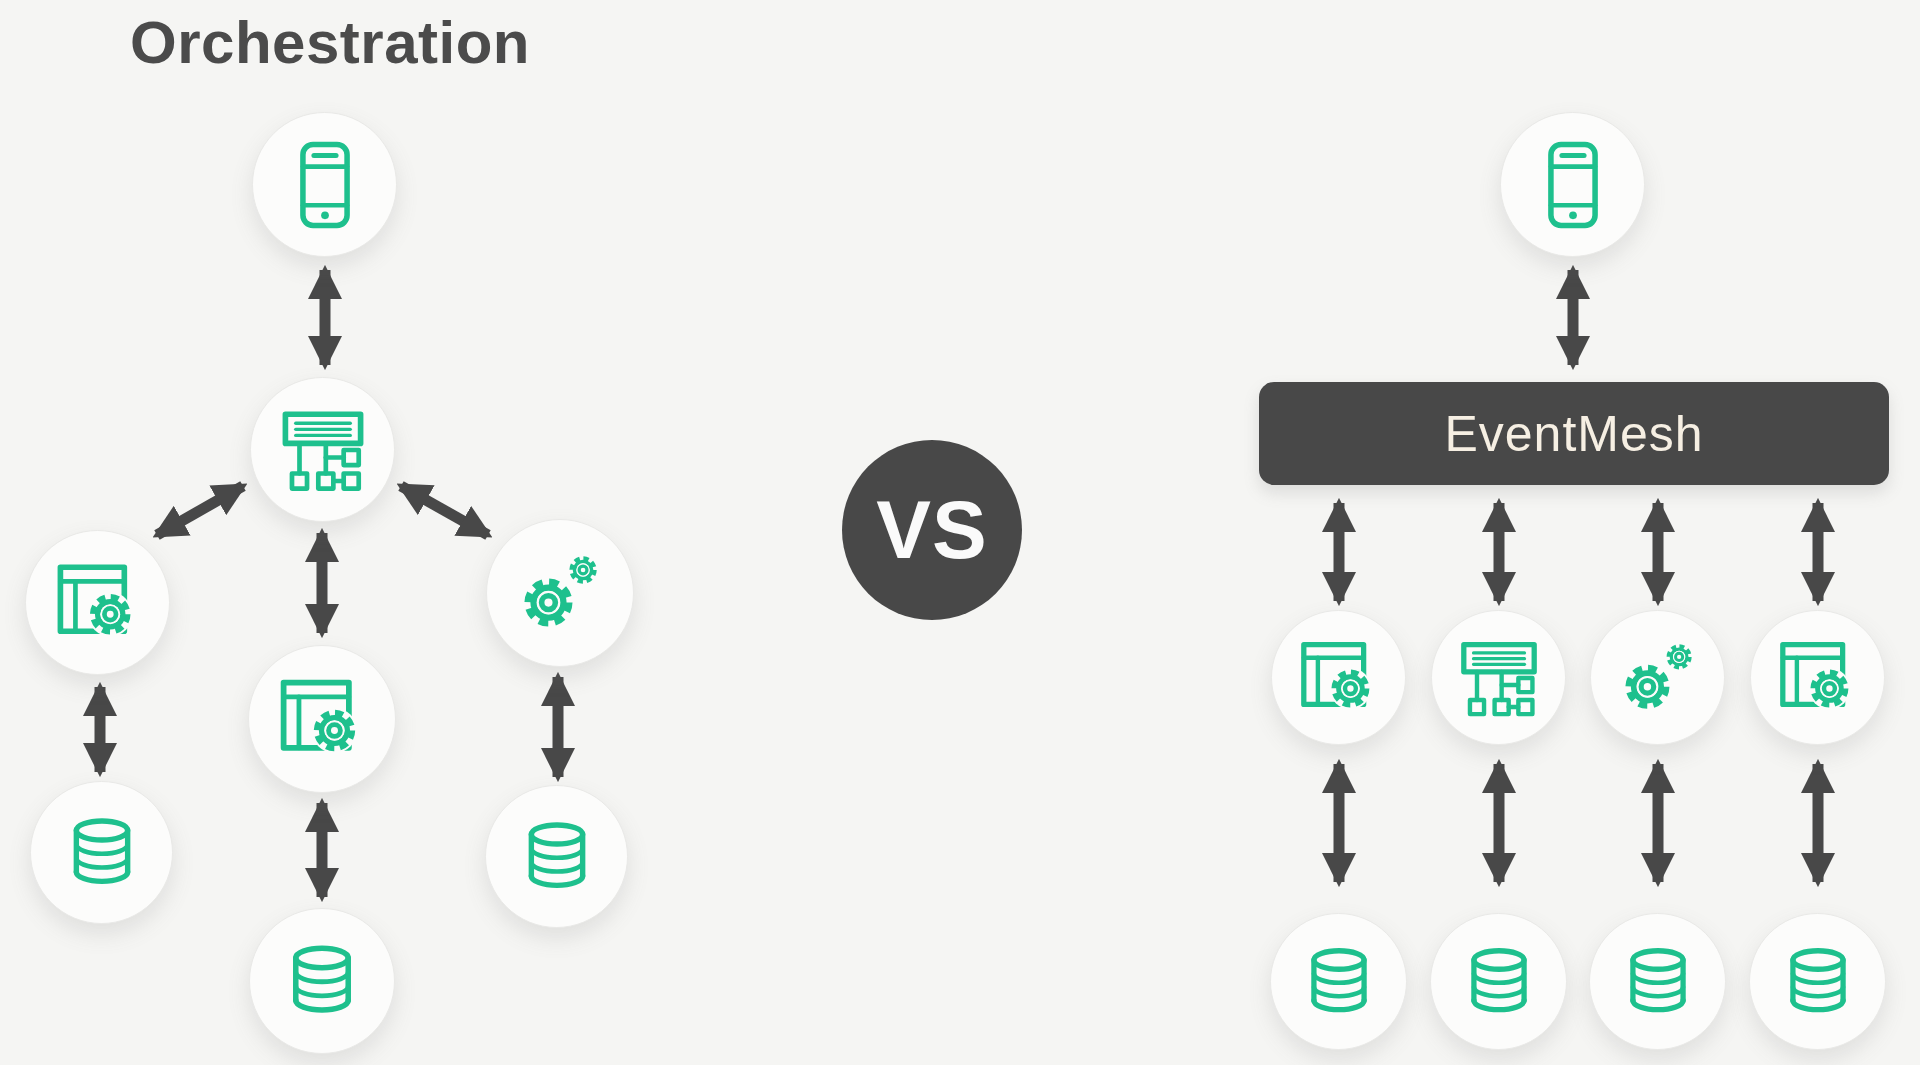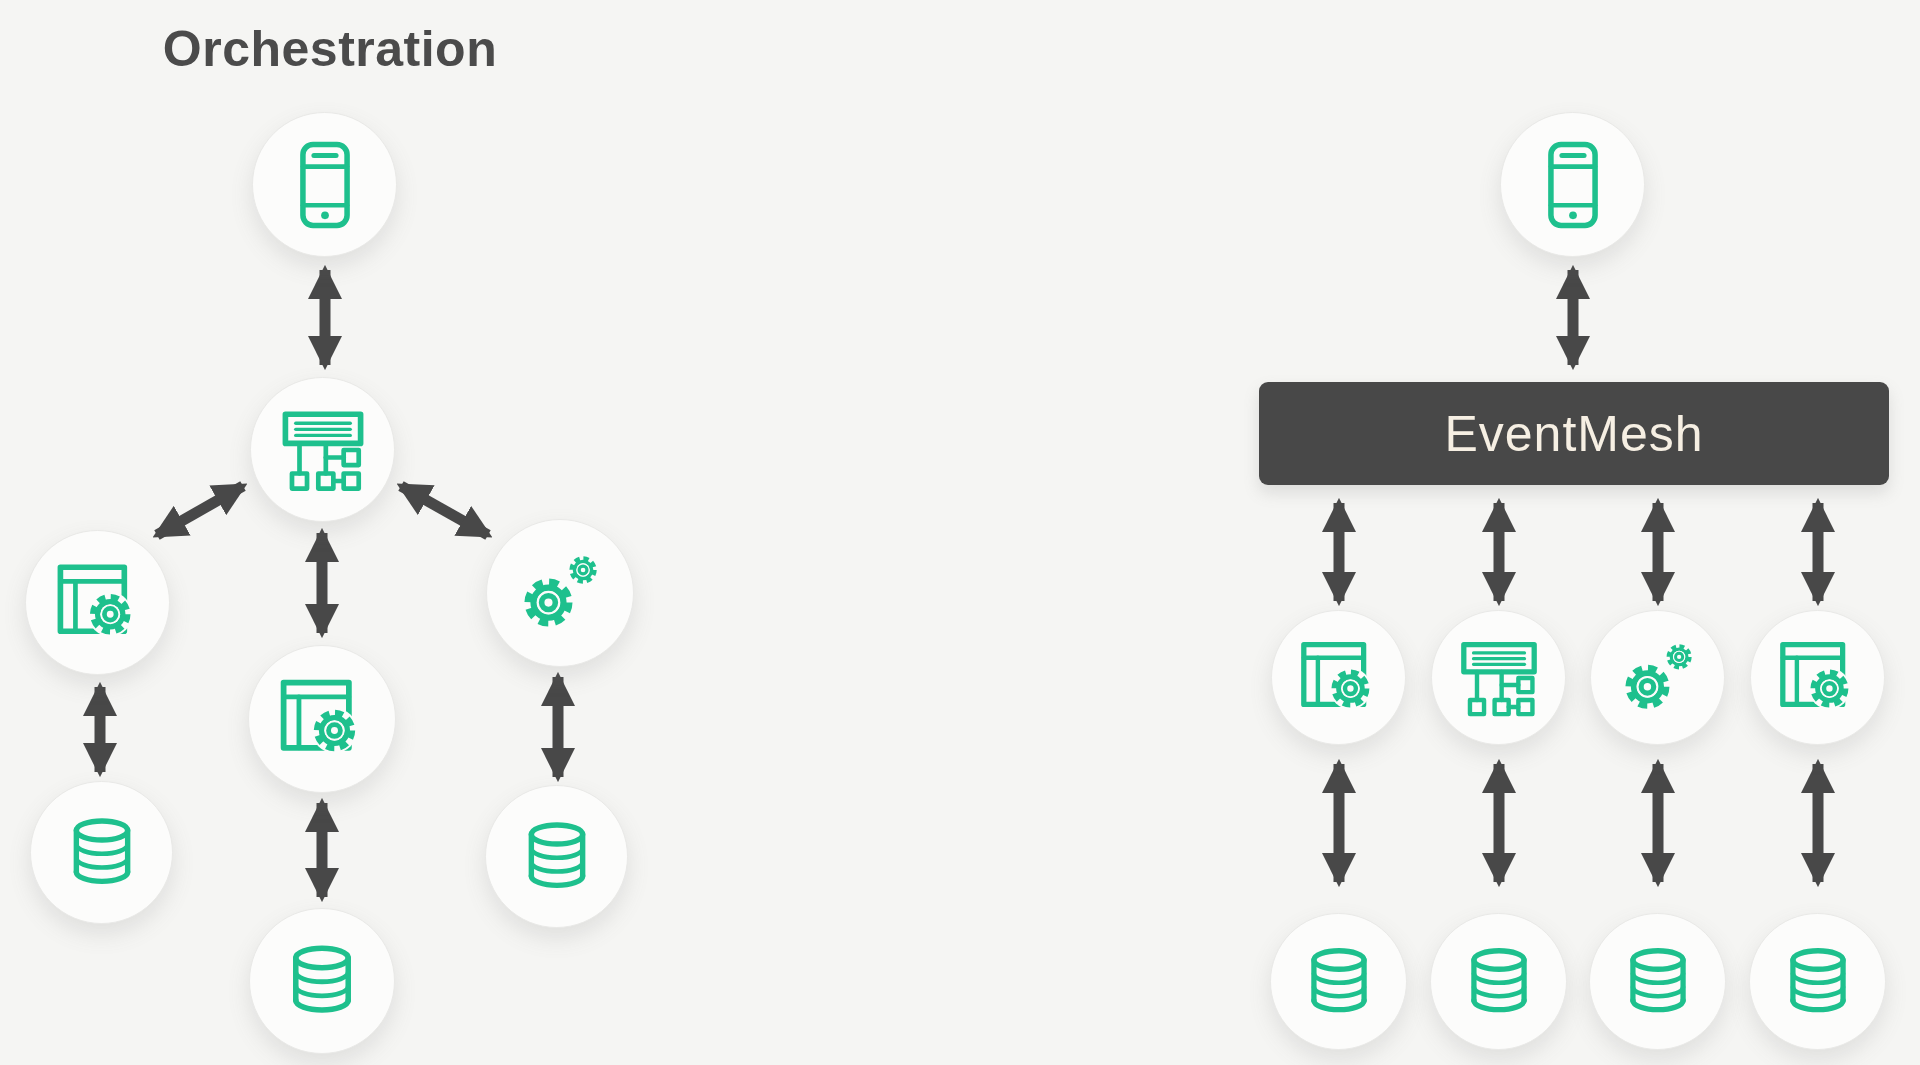--- a/index.html
+++ b/index.html
@@ -20,22 +20,22 @@
   }
   .stage{
     position:relative;
     width:1920px;
     height:1065px;
     background:var(--background);
     overflow:hidden;
   }
   .panel-title{
     position:absolute;
-    top:20px;
-    font-size:50px;
+    top:8px;
+    font-size:60px;
     font-weight:700;
     color:var(--title-text);
     text-align:center;
     letter-spacing:0.5px;
     white-space:nowrap;
   }
   .title-left{left:0;width:660px;}
   .title-right{left:1230px;width:690px;}
   .node{
     position:absolute;
@@ -70,21 +70,21 @@
     font-size:82px;
     font-weight:700;
     color:var(--vs-text);
     letter-spacing:1px;
   }
   .eventmesh-bar{
     position:absolute;
     left:1259px; top:382px;
     width:630px; height:103px;
     background:var(--dark);
-    border-radius:9px;
+    border-radius:15px;
     display:flex;
     align-items:center;
     justify-content:center;
     font-size:50px;
     font-weight:400;
     color:var(--eventmesh-text);
     letter-spacing:1px;
     box-shadow:0 8px 16px rgba(110,110,110,.18);
   }
   .arrow-layer{
@@ -231,20 +231,21 @@
     <svg width="92" height="92">
         <use href="#ic-db"></use>
       </svg>
   </div>
   <div class="node" style="left:485px;top:785px;width:143px;height:143px">
     <svg width="90" height="90">
         <use href="#ic-db"></use>
       </svg>
   </div>
 
+  <div class="vs-badge">VS</div>
 
 
   <div class="node" style="left:1500px;top:112px;width:145px;height:145px">
     <svg width="92" height="92">
         <use href="#ic-phone"></use>
       </svg>
   </div>
 
   <div class="eventmesh-bar">EventMesh</div>
 

